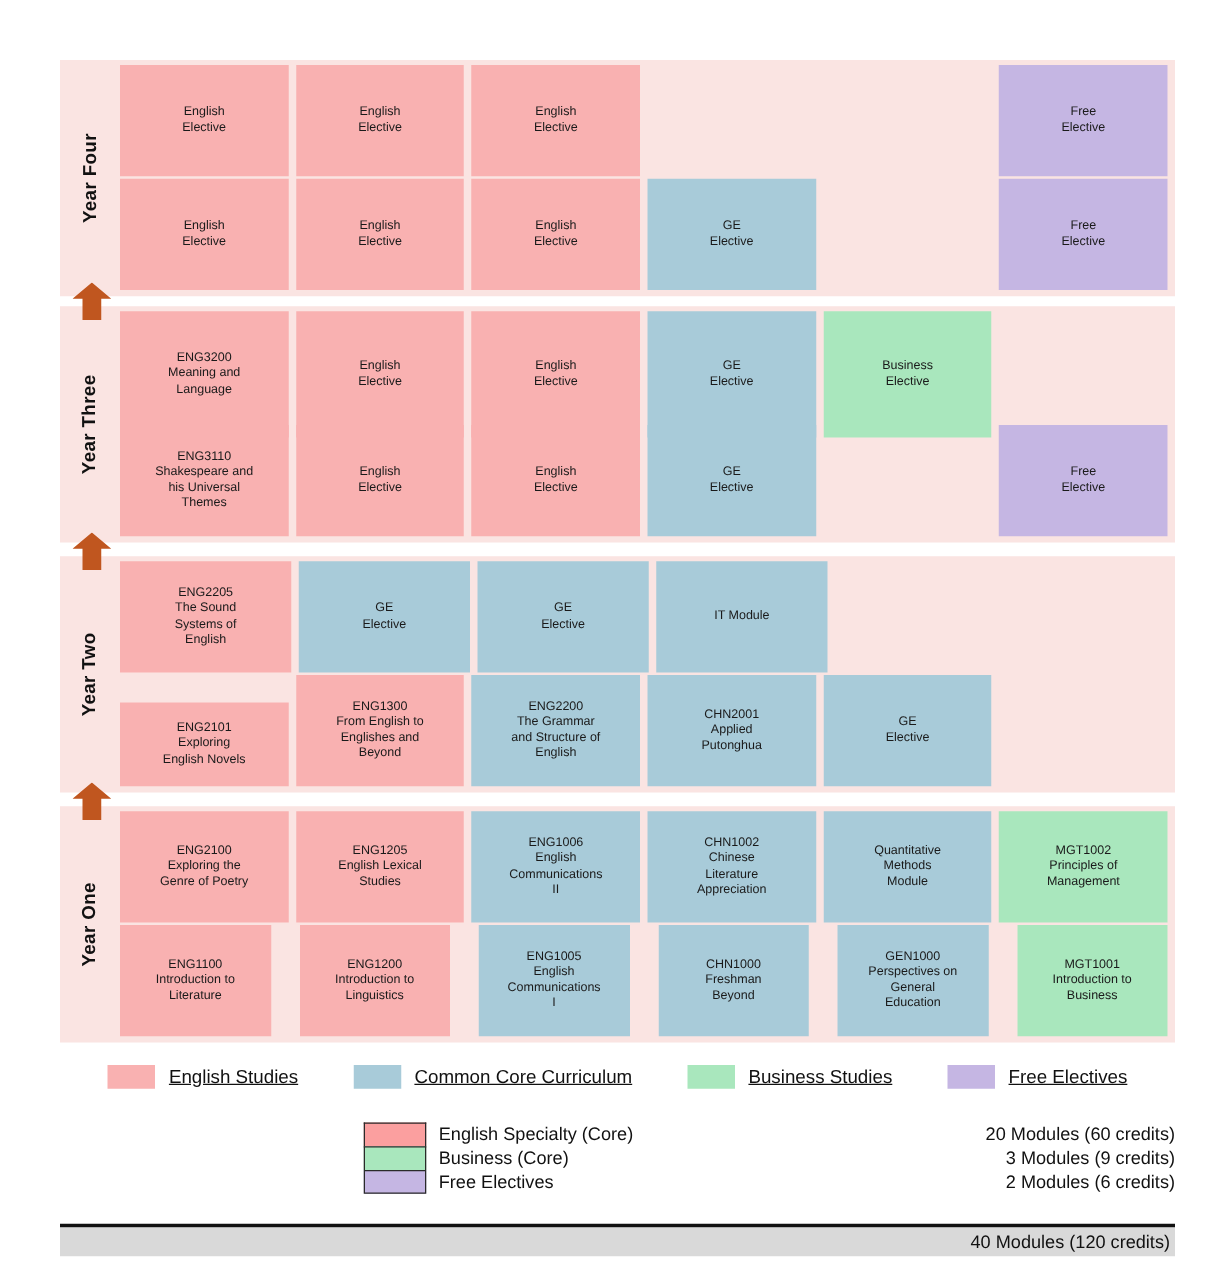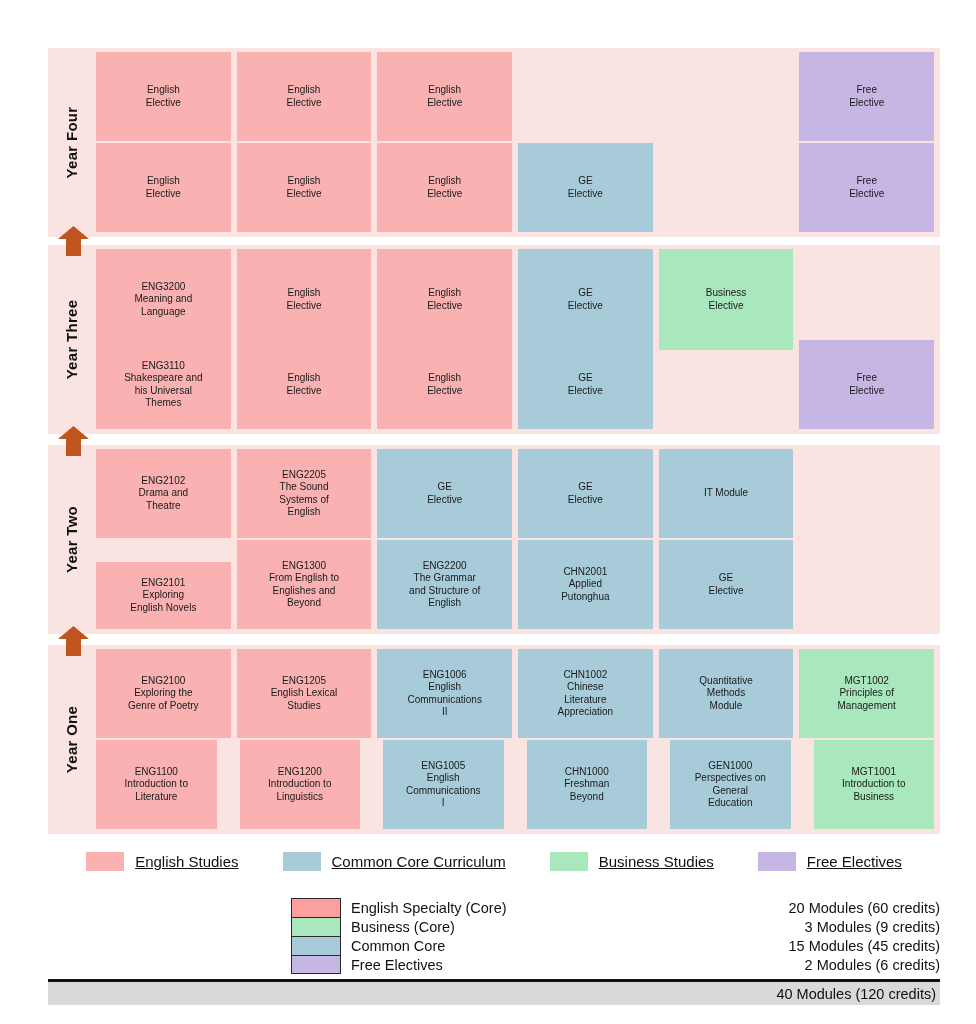--- a/index.html
+++ b/index.html
@@ -268,25 +268,20 @@
           </div>
         </div>
       </div>
       <div class="band" style="top: 445px; height: 189px; background: rgb(250, 228, 226);">
         <div class="band-label">
           <span>Year Two</span>
         </div>
         <div class="grid">
           <div class="row" style="top: 4px; height: 89px;">
             <div class="cellwrap">
-              <div class="cell" style="background: rgb(249, 177, 177);">ENG2102
-Drama and
-Theatre</div>
-            </div>
-            <div class="cellwrap">
               <div class="cell" style="background: rgb(249, 177, 177);">ENG2205
 The Sound
 Systems of
 English</div>
             </div>
             <div class="cellwrap">
               <div class="cell" style="background: rgb(168, 203, 217);">GE
 Elective</div>
             </div>
             <div class="cellwrap">
@@ -451,25 +446,20 @@
         <div class="sum-swatch" style="background: rgb(251, 159, 159);"></div>
         <div class="sum-name">English Specialty (Core)</div>
         <div class="sum-val">20 Modules (60 credits)</div>
       </div>
       <div class="sum-row">
         <div class="sum-swatch" style="background: rgb(169, 231, 189);"></div>
         <div class="sum-name">Business (Core)</div>
         <div class="sum-val">3 Modules (9 credits)</div>
       </div>
       <div class="sum-row">
-        <div class="sum-swatch" style="background: rgb(168, 203, 217);"></div>
-        <div class="sum-name">Common Core</div>
-        <div class="sum-val">15 Modules (45 credits)</div>
-      </div>
-      <div class="sum-row">
         <div class="sum-swatch" style="background: rgb(197, 182, 227);"></div>
         <div class="sum-name">Free Electives</div>
         <div class="sum-val">2 Modules (6 credits)</div>
       </div>
     </div>
   <div id="total-rule"></div>
   <div id="total-bar" style="background: rgb(217, 217, 217);">
     <span class="sum-val">40 Modules (120 credits)</span>
   </div>
 </div>

